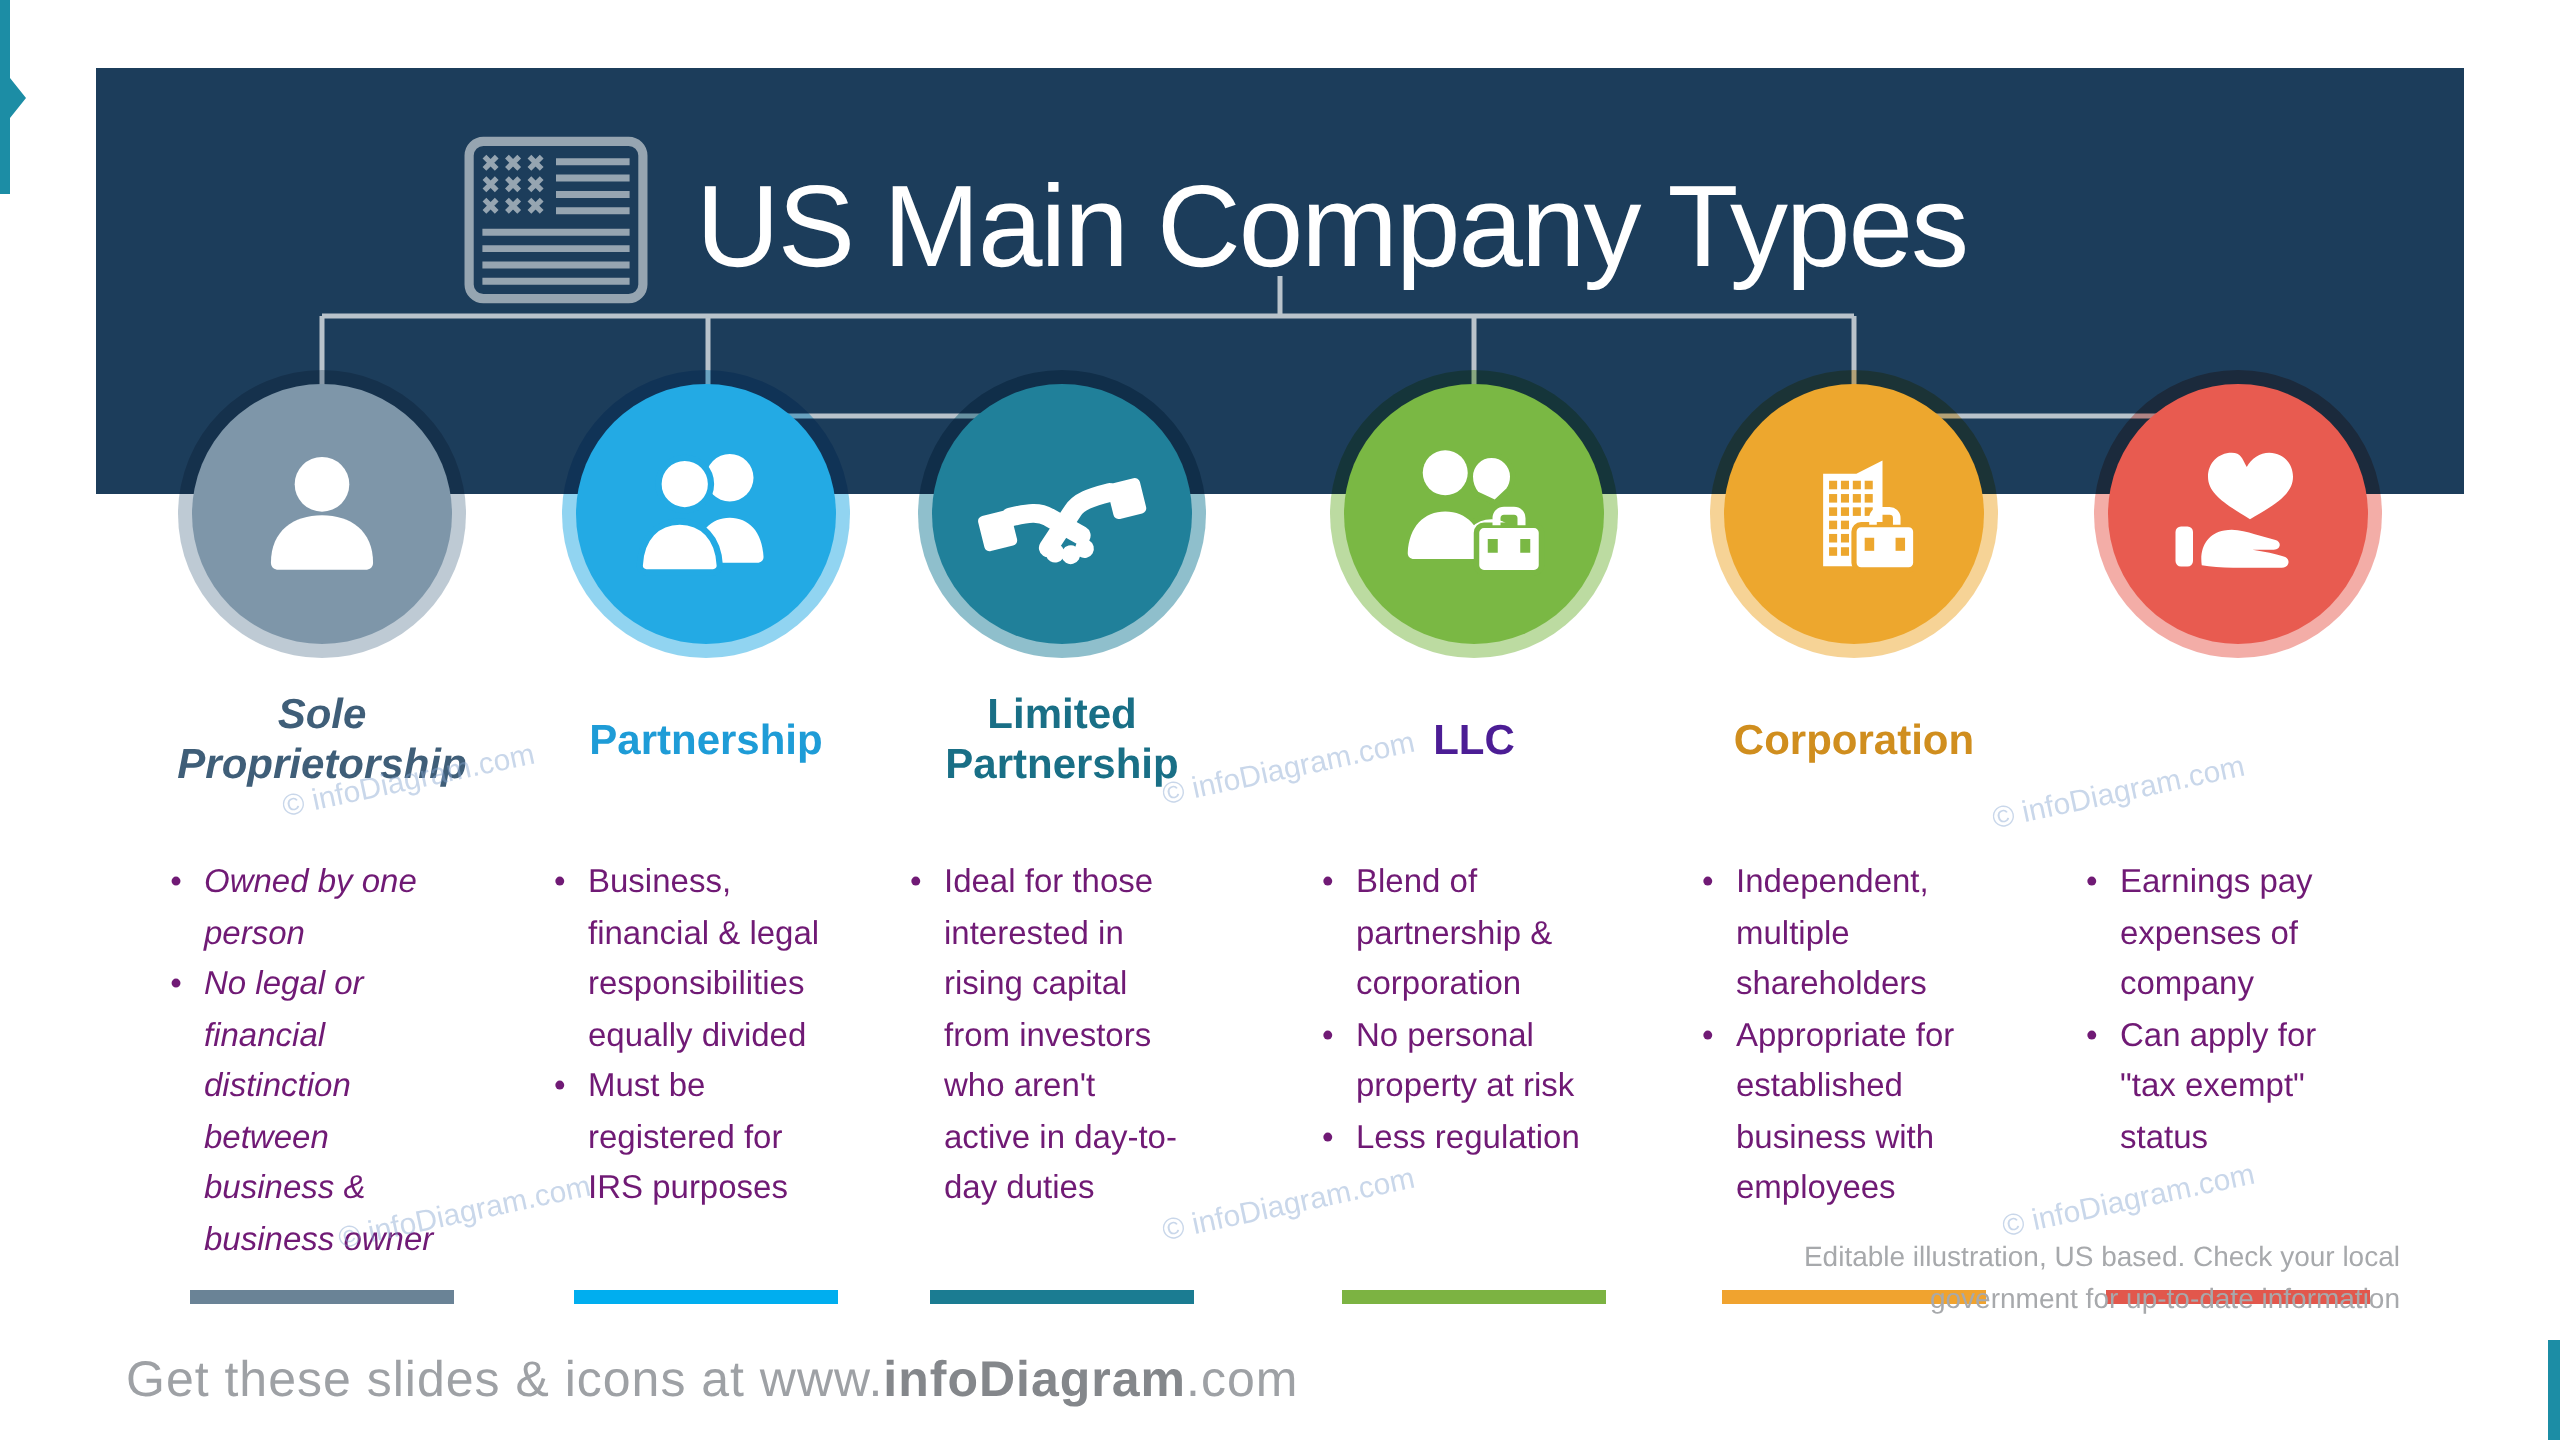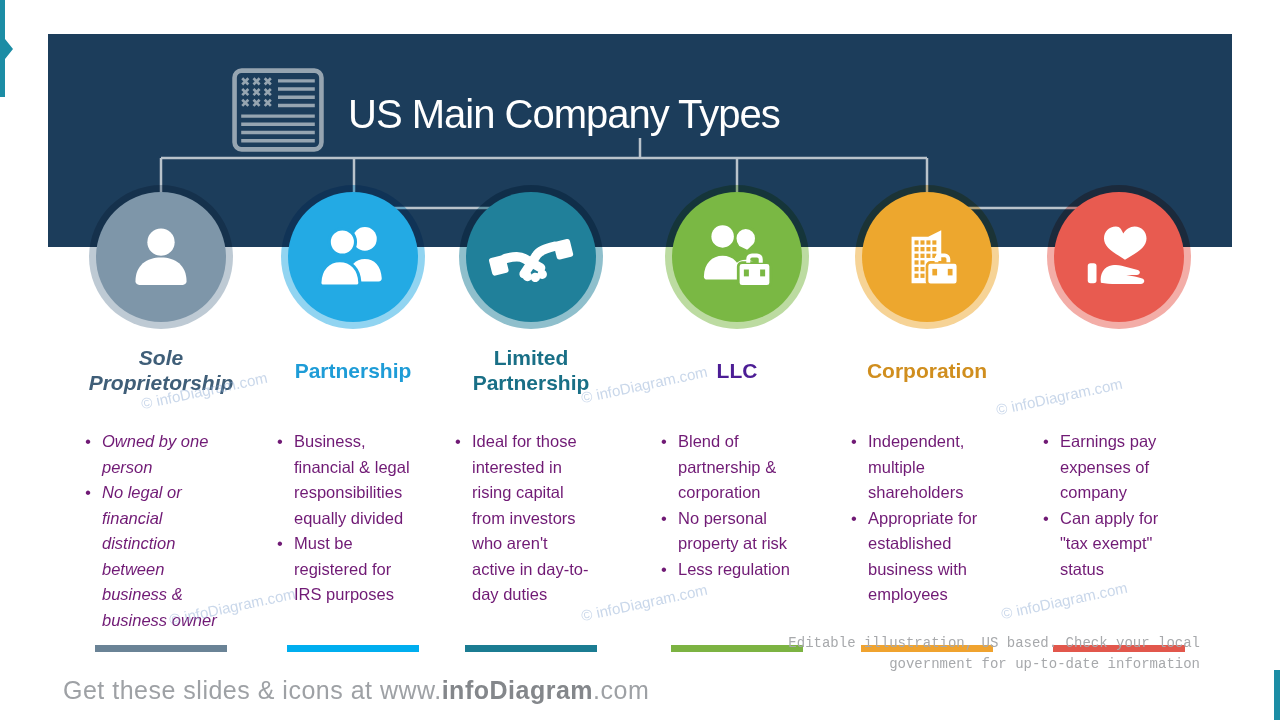--- a/index.html
+++ b/index.html
@@ -8,21 +8,21 @@
     background:#ffffff;
     font-family:"Liberation Sans","DejaVu Sans",sans-serif;
   }
   
   .accent-left{position:absolute;left:0;top:0;width:14px;height:97px;}
   
   .header{position:absolute;left:48px;top:34px;width:1184px;height:213px;}
   .flag{position:absolute;left:184px;top:34px;width:92px;height:84px;}
   .slide-title{
     position:absolute;left:300px;top:52px;
-    font-size:40px;line-height:56px;font-weight:400;color:#ffffff;letter-spacing:-1px;
+    font-size:58px;line-height:56px;font-weight:400;color:#ffffff;letter-spacing:-1px;
     white-space:nowrap;
   }
   
   .connectors{position:absolute;left:0;top:0;width:1280px;height:720px;pointer-events:none;}
   
   .col{position:absolute;top:185px;width:200px;height:492px;}
   .ring{
     position:absolute;left:28px;top:0;width:144px;height:144px;border-radius:50%;
     background:var(--ring);mix-blend-mode:multiply;
   }
@@ -46,22 +46,22 @@
     position:absolute;font-size:15px;color:rgba(136,166,208,0.45);
     transform:rotate(-12deg);white-space:nowrap;pointer-events:none;
   }
   
   .footer-left{
     position:absolute;left:63px;top:676px;font-size:25px;letter-spacing:.5px;
     color:#9ea1a5;white-space:nowrap;cursor:pointer;
   }
   .footer-left .brand{font-weight:bold;color:#84878b;}
   .footer-right{
-    position:absolute;right:80px;top:633px;text-align:right;
-    font-size:14px;line-height:20.5px;color:#a7a9ac;font-family:Liberation Mono, monospace;
+    position:absolute;right:80px;top:618px;text-align:right;
+    font-size:14px;line-height:20.5px;color:#a7a9ac;
   }
   .accent-right{position:absolute;left:1274px;top:670px;width:6px;height:50px;}
   svg{display:block;}
 </style>
 </head>
 <body>
 
 <div class="accent-left">
   <svg width="14" height="97" viewBox="0 0 14 97">
     <path d="M0 0 H5 V39 L13 49 L5 59 V97 H0 Z" fill="#1C8DA5" style="fill: rgb(28, 141, 165);"></path>

